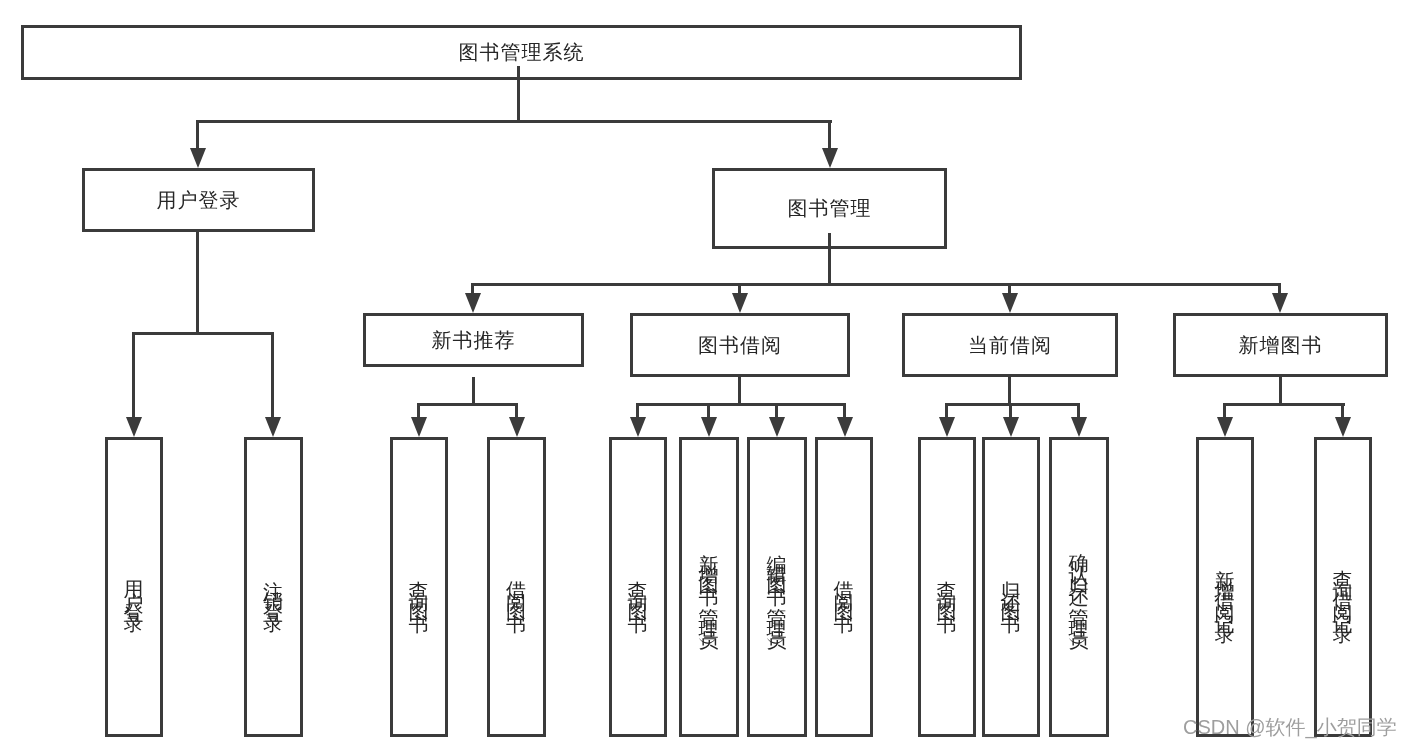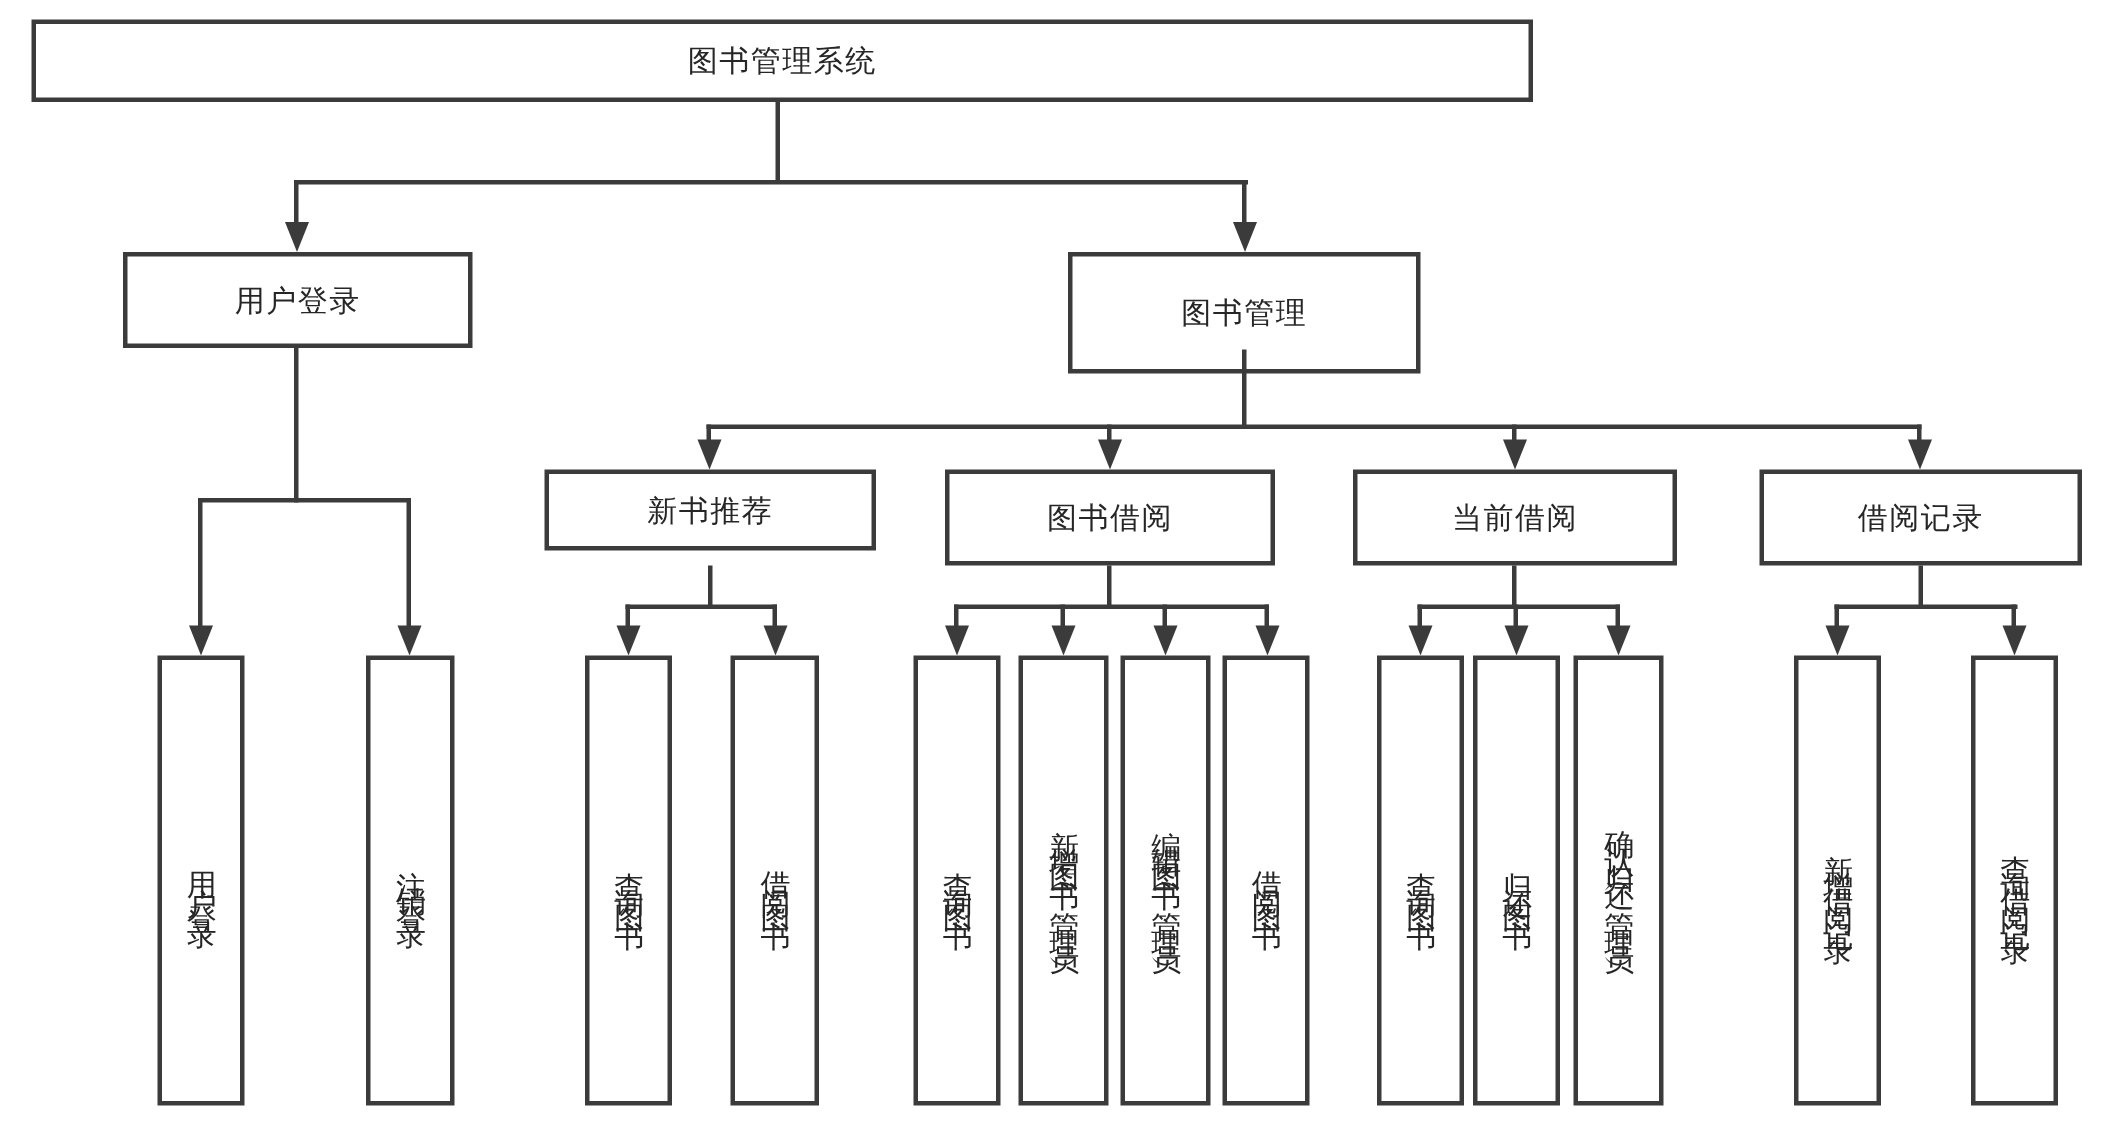--- a/index.html
+++ b/index.html
@@ -57,21 +57,21 @@
     color:var(--watermark);
     white-space:nowrap;
     z-index:5;
   }
 </style>
 </head>
 <body>
 
 <div id="canvas">
 
-  <div class="hbox" style="left:21px;top:13px;width:1001px;height:55px;">
+  <div class="hbox" style="left:21px;top:25px;width:1001px;height:55px;">
     <span>图书管理系统</span>
   </div>
 
   <div>
     <div class="line" style="left:517px;top:66px;width:3px;height:56px;"></div>
     <div class="line" style="left:196px;top:120px;width:636px;height:3px;"></div>
     <div class="line" style="left:196px;top:120px;width:3px;height:30px;"></div>
     <div class="arrow" style="left:190px;top:148px;"></div>
     <div class="line" style="left:828px;top:120px;width:3px;height:30px;"></div>
     <div class="arrow" style="left:822px;top:148px;"></div>
@@ -109,21 +109,21 @@
   <div class="hbox" style="left:363px;top:313px;width:221px;height:54px;">
     <span>新书推荐</span>
   </div>
   <div class="hbox" style="left:902px;top:313px;width:216px;height:64px;">
     <span>当前借阅</span>
   </div>
   <div class="hbox" style="left:630px;top:313px;width:220px;height:64px;">
     <span>图书借阅</span>
   </div>
   <div class="hbox" style="left:1173px;top:313px;width:215px;height:64px;">
-    <span>借阅记录</span>
+    <span>新增图书</span>
   </div>
 
   <div>
     <div class="line" style="left:472px;top:377px;width:3px;height:29px;"></div>
     <div class="line" style="left:417px;top:403px;width:101px;height:3px;"></div>
     <div class="line" style="left:417px;top:403px;width:3px;height:16px;"></div>
     <div class="arrow" style="left:411px;top:417px;"></div>
     <div class="line" style="left:515px;top:403px;width:3px;height:16px;"></div>
     <div class="arrow" style="left:509px;top:417px;"></div>
   </div>
@@ -198,14 +198,15 @@
     <span class="vtext">确认归还（管理员）</span>
   </div>
 
   <div class="vbox" style="left:1196px;width:58px;">
     <span class="vtext">新增借阅记录</span>
   </div>
   <div class="vbox" style="left:1314px;width:58px;">
     <span class="vtext">查询借阅记录</span>
   </div>
 
+  <div class="watermark">CSDN @软件_小贺同学</div>
 
 </div>
 
 </body></html>

